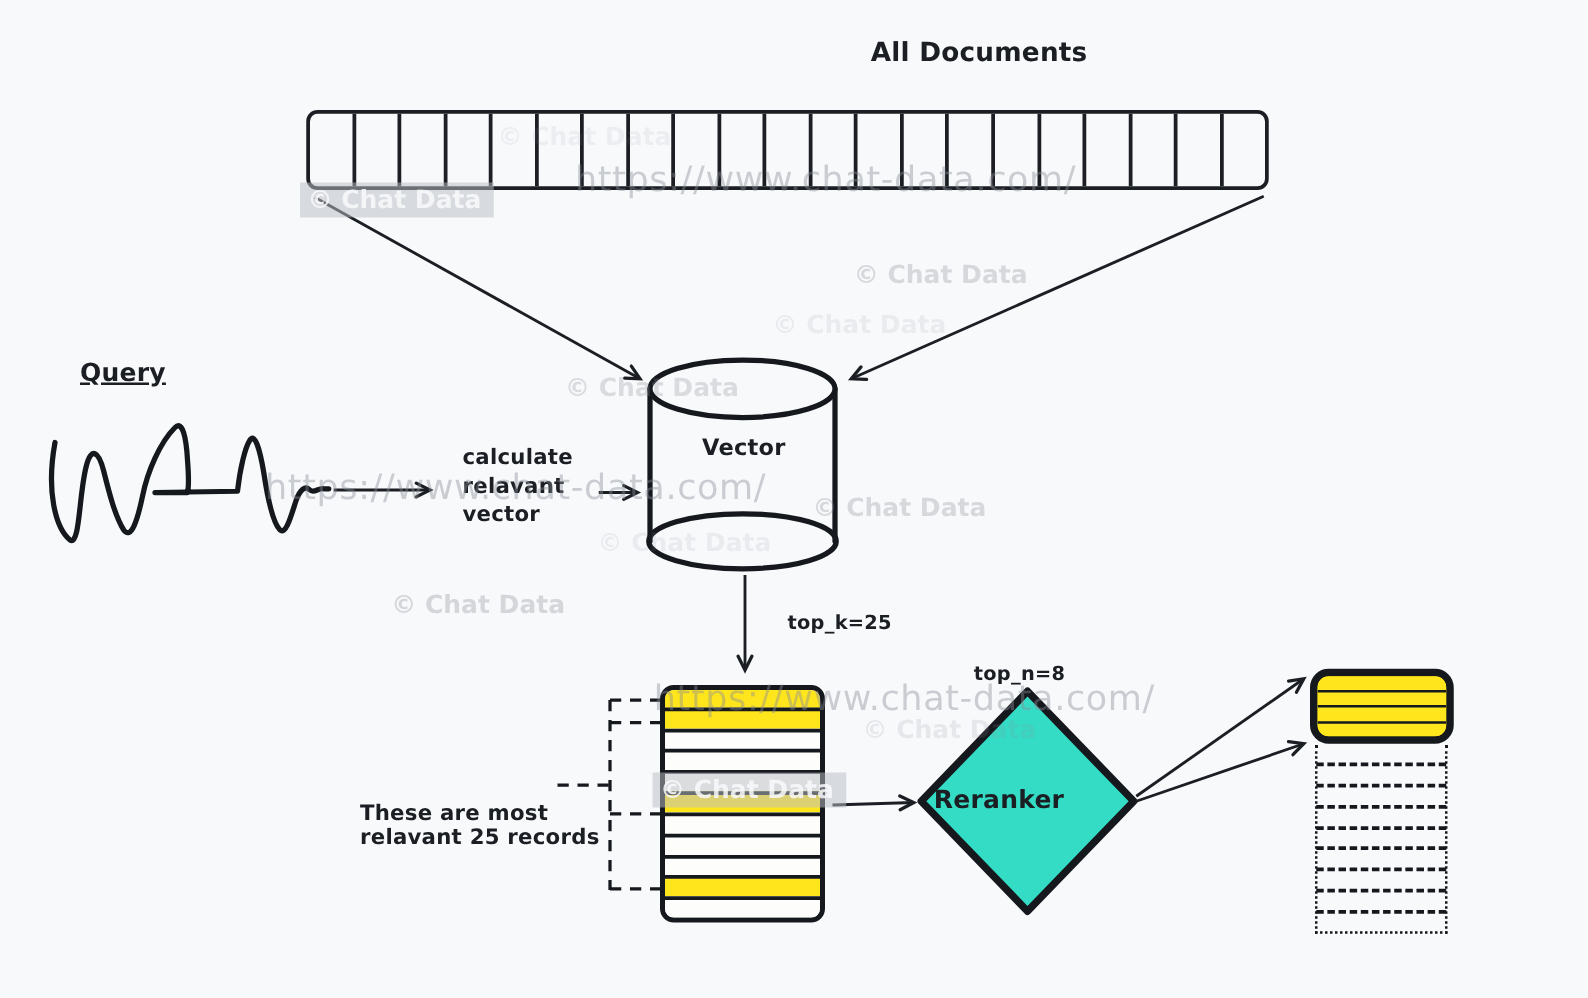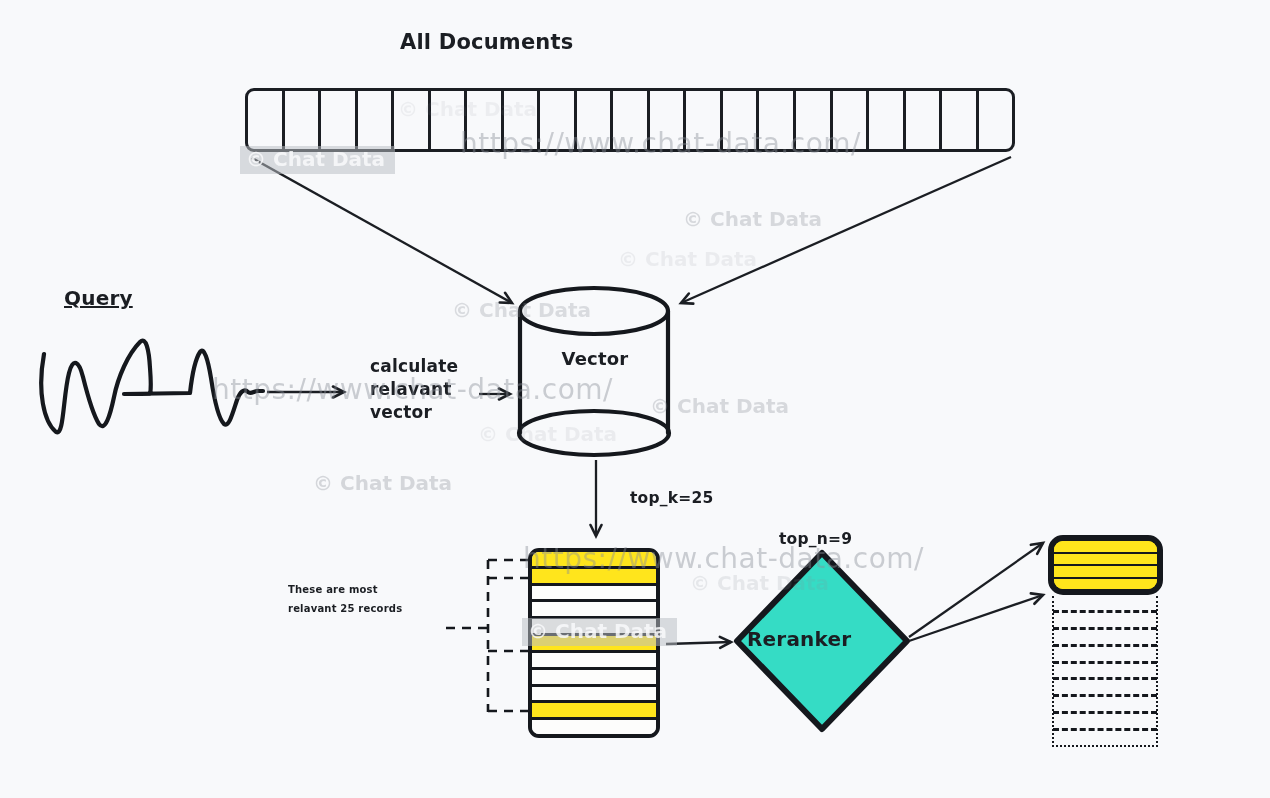--- a/index.html
+++ b/index.html
@@ -5,40 +5,40 @@
   html,body{margin:0;padding:0;}
   body{
     width:1270px;height:798px;position:relative;overflow:hidden;
     background:#f8f9fb;
     font-family:"DejaVu Sans","Liberation Sans",sans-serif;
     color:#1b1e23;
   }
   .abs{position:absolute;}
   .hand{font-weight:700;letter-spacing:.2px;}
   
-  #title{left:400px;top:30px;width:470px;text-align:left;font-size:21px;}
+  #title{left:400px;top:30px;width:470px;text-align:right;font-size:21px;}
   
   #docbar{
     left:245px;top:88px;width:770px;height:64px;
     border:3.5px solid #1b1e23;border-radius:9px;
     display:flex;box-sizing:border-box;background:transparent;
   }
   #docbar .seg{flex:1;border-right:3px solid #1b1e23;}
   #docbar .seg:last-child{border-right:none;}
   
   #query-label{left:64px;top:286px;font-size:20px;text-decoration:underline;}
   
   #embed-label{left:370px;top:355px;font-size:17px;line-height:23px;}
   
   #vdb-label{left:521px;top:344px;width:148px;text-align:center;font-size:18px;line-height:29px;}
   
   #topk-label{left:630px;top:489px;font-size:15.5px;}
   #topn-label{left:779px;top:530px;font-size:15.5px;}
   
-  #note-label{left:288px;top:580px;font-size:10px;line-height:19px;}
+  #note-label{left:288px;top:642px;font-size:17px;line-height:19px;}
   
   #reranker-label{left:747px;top:627px;width:150px;text-align:left;font-size:20px;}
   
   #stack{
     left:528px;top:548px;width:132px;height:190px;
     border:4px solid #15181d;border-radius:11px;box-sizing:border-box;
     display:flex;flex-direction:column;overflow:hidden;background:#fff;
   }
   #stack .row{flex:1;border-top:3px solid #15181d;}
   #stack .row:first-child{border-top:none;}
@@ -146,21 +146,21 @@
   <div>calculate</div>
   <div>relavant</div>
   <div>vector</div>
 </div>
 
 <div id="vdb-label" class="abs hand">
   <div>Vector</div>
 </div>
 
 <div id="topk-label" class="abs hand">top_k=25</div>
-<div id="topn-label" class="abs hand">top_n=9</div>
+<div id="topn-label" class="abs hand">top_n=8</div>
 
 <div id="note-label" class="abs hand">
   <div>These are most</div>
   <div>relavant 25 records</div>
 </div>
 
 <div id="stack" class="abs">
     <div class="row yellow"></div>
     <div class="row yellow"></div>
     <div class="row white"></div>

